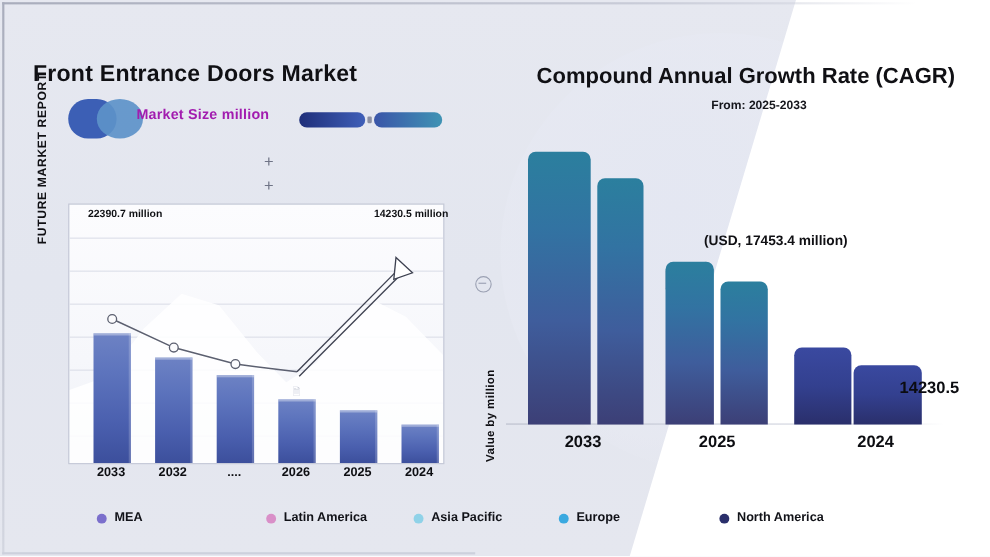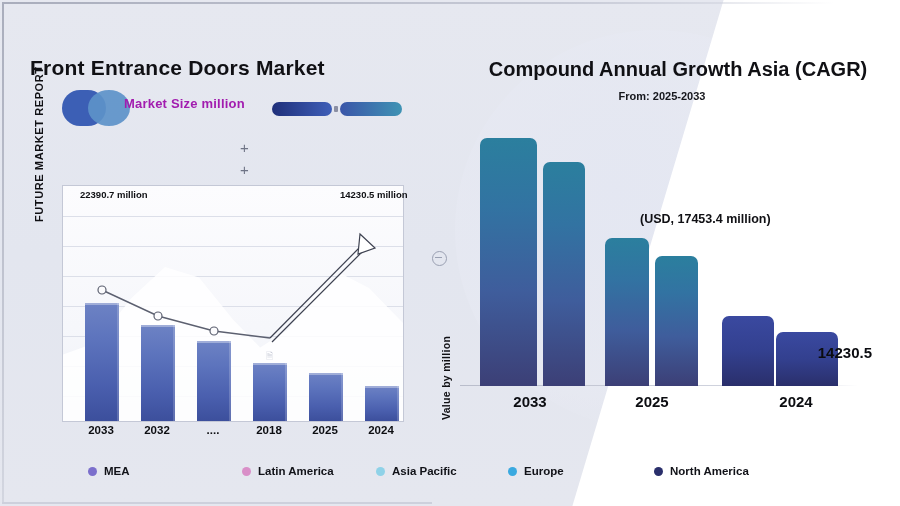--- a/index.html
+++ b/index.html
@@ -110,21 +110,21 @@
   .leg-item{position:absolute;display:flex;align-items:center;gap:7px;}
   .leg-dot{width:9px;height:9px;border-radius:50%;display:inline-block;}
   .leg-txt{font-size:11.5px;font-weight:bold;color:#111218;white-space:nowrap;}
 
   
   .title-right{
     position:absolute;left:468px;top:58px;width:420px;text-align:center;
     font-size:20px;font-weight:bold;color:#101014;white-space:nowrap;
   }
   .sub-right{
-    position:absolute;left:452px;top:90px;width:420px;text-align:center;
+    position:absolute;left:480px;top:90px;width:420px;text-align:center;
     font-size:11px;font-weight:bold;color:#15161c;
   }
   .cagr-big{
     position:absolute;left:605px;top:155px;width:260px;text-align:left;
     font-size:45px;font-weight:bold;color:#09090c;letter-spacing:-1px;
   }
   .cagr-sub{
     position:absolute;left:640px;top:212px;width:260px;text-align:left;
     font-size:12.5px;font-weight:bold;color:#101014;white-space:nowrap;
   }
@@ -203,21 +203,21 @@
     </svg>
   </div>
 
   <div class="lbl-left-val">22390.7 million</div>
   <div class="lbl-right-val">14230.5 million</div>
 
   <div class="xlabels">
     <div class="xlab" style="left:16px;">2033</div>
     <div class="xlab" style="left:72px;">2032</div>
     <div class="xlab" style="left:128px;">....</div>
-    <div class="xlab" style="left:184px;">2018</div>
+    <div class="xlab" style="left:184px;">2026</div>
     <div class="xlab" style="left:240px;">2025</div>
     <div class="xlab" style="left:296px;">2024</div>
   </div>
 
   <div class="legend">
     <div class="leg-item" style="left:0px;">
       <span class="leg-dot" style="background:#7b6fcc"></span>
       <span class="leg-txt">MEA</span>
     </div>
     <div class="leg-item" style="left:154px;">
@@ -231,21 +231,21 @@
     <div class="leg-item" style="left:420px;">
       <span class="leg-dot" style="background:#3aa9e0"></span>
       <span class="leg-txt">Europe</span>
     </div>
     <div class="leg-item" style="left:566px;">
       <span class="leg-dot" style="background:#2a2f6b"></span>
       <span class="leg-txt">North America</span>
     </div>
   </div>
 
-  <div class="title-right">Compound Annual Growth Asia (CAGR)</div>
+  <div class="title-right">Compound Annual Growth Rate (CAGR)</div>
   <div class="sub-right">From: 2025-2033</div>
   <div class="cagr-sub">(USD, 17453.4 million)</div>
 
   <div class="r-chart">
     <div class="r-baseline"></div>
     <div class="corner-mark"></div>
     <div class="corner-mark2"></div>
 
     <div class="bar-r" style="left:20px;bottom:26px;width:57px;height:248px;"></div>
     <div class="bar-r" style="left:83px;bottom:26px;width:42px;height:224px;"></div>

